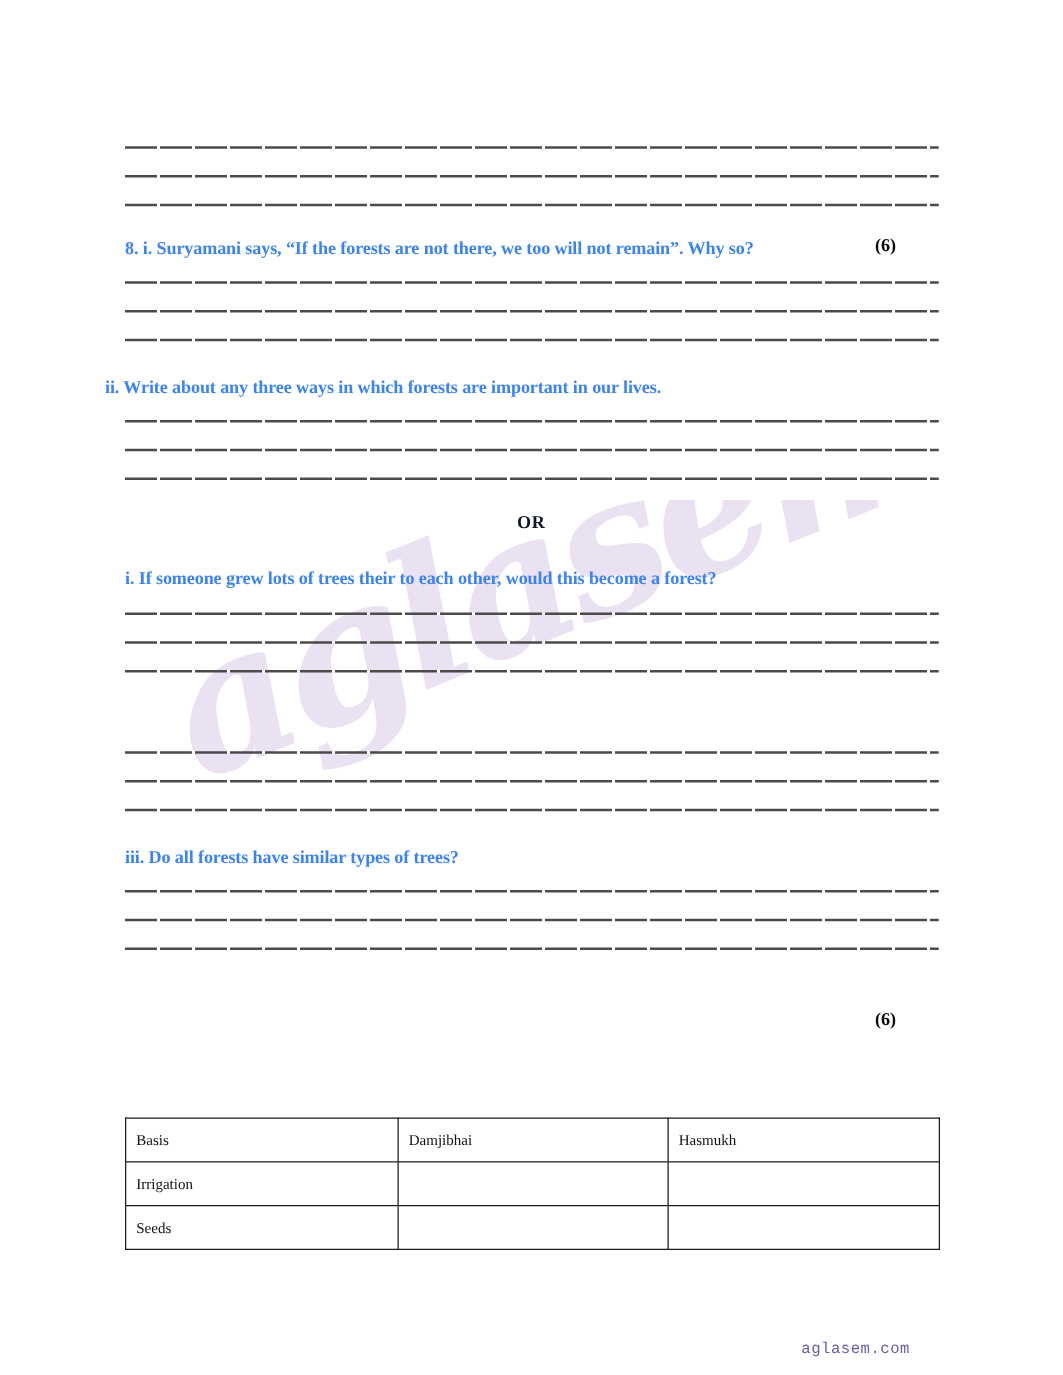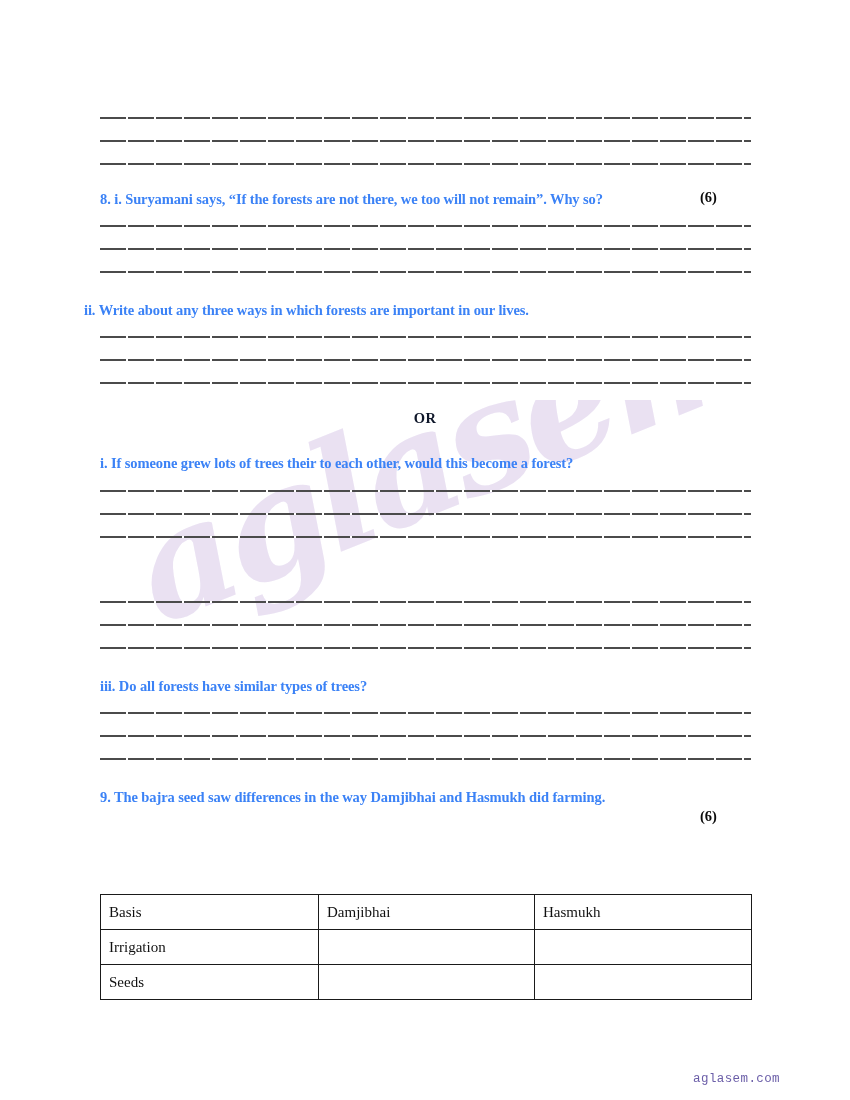--- a/index.html
+++ b/index.html
@@ -95,21 +95,21 @@
 
   
   .tbl {
     position: absolute;
     border-collapse: collapse;
     table-layout: fixed;
     font-family: "Liberation Serif", serif;
   }
   .tbl td {
     border: 1.4px solid #1a1a1a;
-    font-size: 15px;
+    font-size: 12px;
     font-weight: normal;
     color: #111111;
     padding: 0 0 0 8px;
     height: 34px;
     vertical-align: middle;
   }
 
   .footer-brand {
     position: absolute;
     font-family: "Liberation Mono", monospace;
@@ -163,21 +163,20 @@
     <div class="ruleline" style="left:100px; top:601px; width:651px;"></div>
     <div class="ruleline" style="left:100px; top:624px; width:651px;"></div>
     <div class="ruleline" style="left:100px; top:647px; width:651px;"></div>
 
     <div class="abs qtext" style="left:100px; top:676px;">iii. Do all forests have similar types of trees?</div>
 
     <div class="ruleline" style="left:100px; top:712px; width:651px;"></div>
     <div class="ruleline" style="left:100px; top:735px; width:651px;"></div>
     <div class="ruleline" style="left:100px; top:758px; width:651px;"></div>
 
-    <div class="abs qtext" style="left:100px; top:787px;">9. The bajra seed saw differences in the way Damjibhai and Hasmukh did farming.</div>
     <div class="abs marks" style="left:700px; top:808px;">(6)</div>
 
     <table class="tbl" style="left:100px; top:894px; width:651px;">
       <colgroup>
         <col style="width:218px;">
         <col style="width:216px;">
         <col style="width:217px;">
       </colgroup>
       <tbody>
         <tr>
@@ -191,16 +190,16 @@
           <td></td>
         </tr>
         <tr>
           <td>Seeds</td>
           <td></td>
           <td></td>
         </tr>
       </tbody>
     </table>
 
-    <div class="footer-brand" style="left:780px; top:1072px; transform:translateX(-100%);">aglasem.com</div>
+    <div class="footer-brand" style="left:728px; top:1072px; transform:translateX(-100%);">aglasem.com</div>
 
   </div>
 </div>
 
 </body></html>

